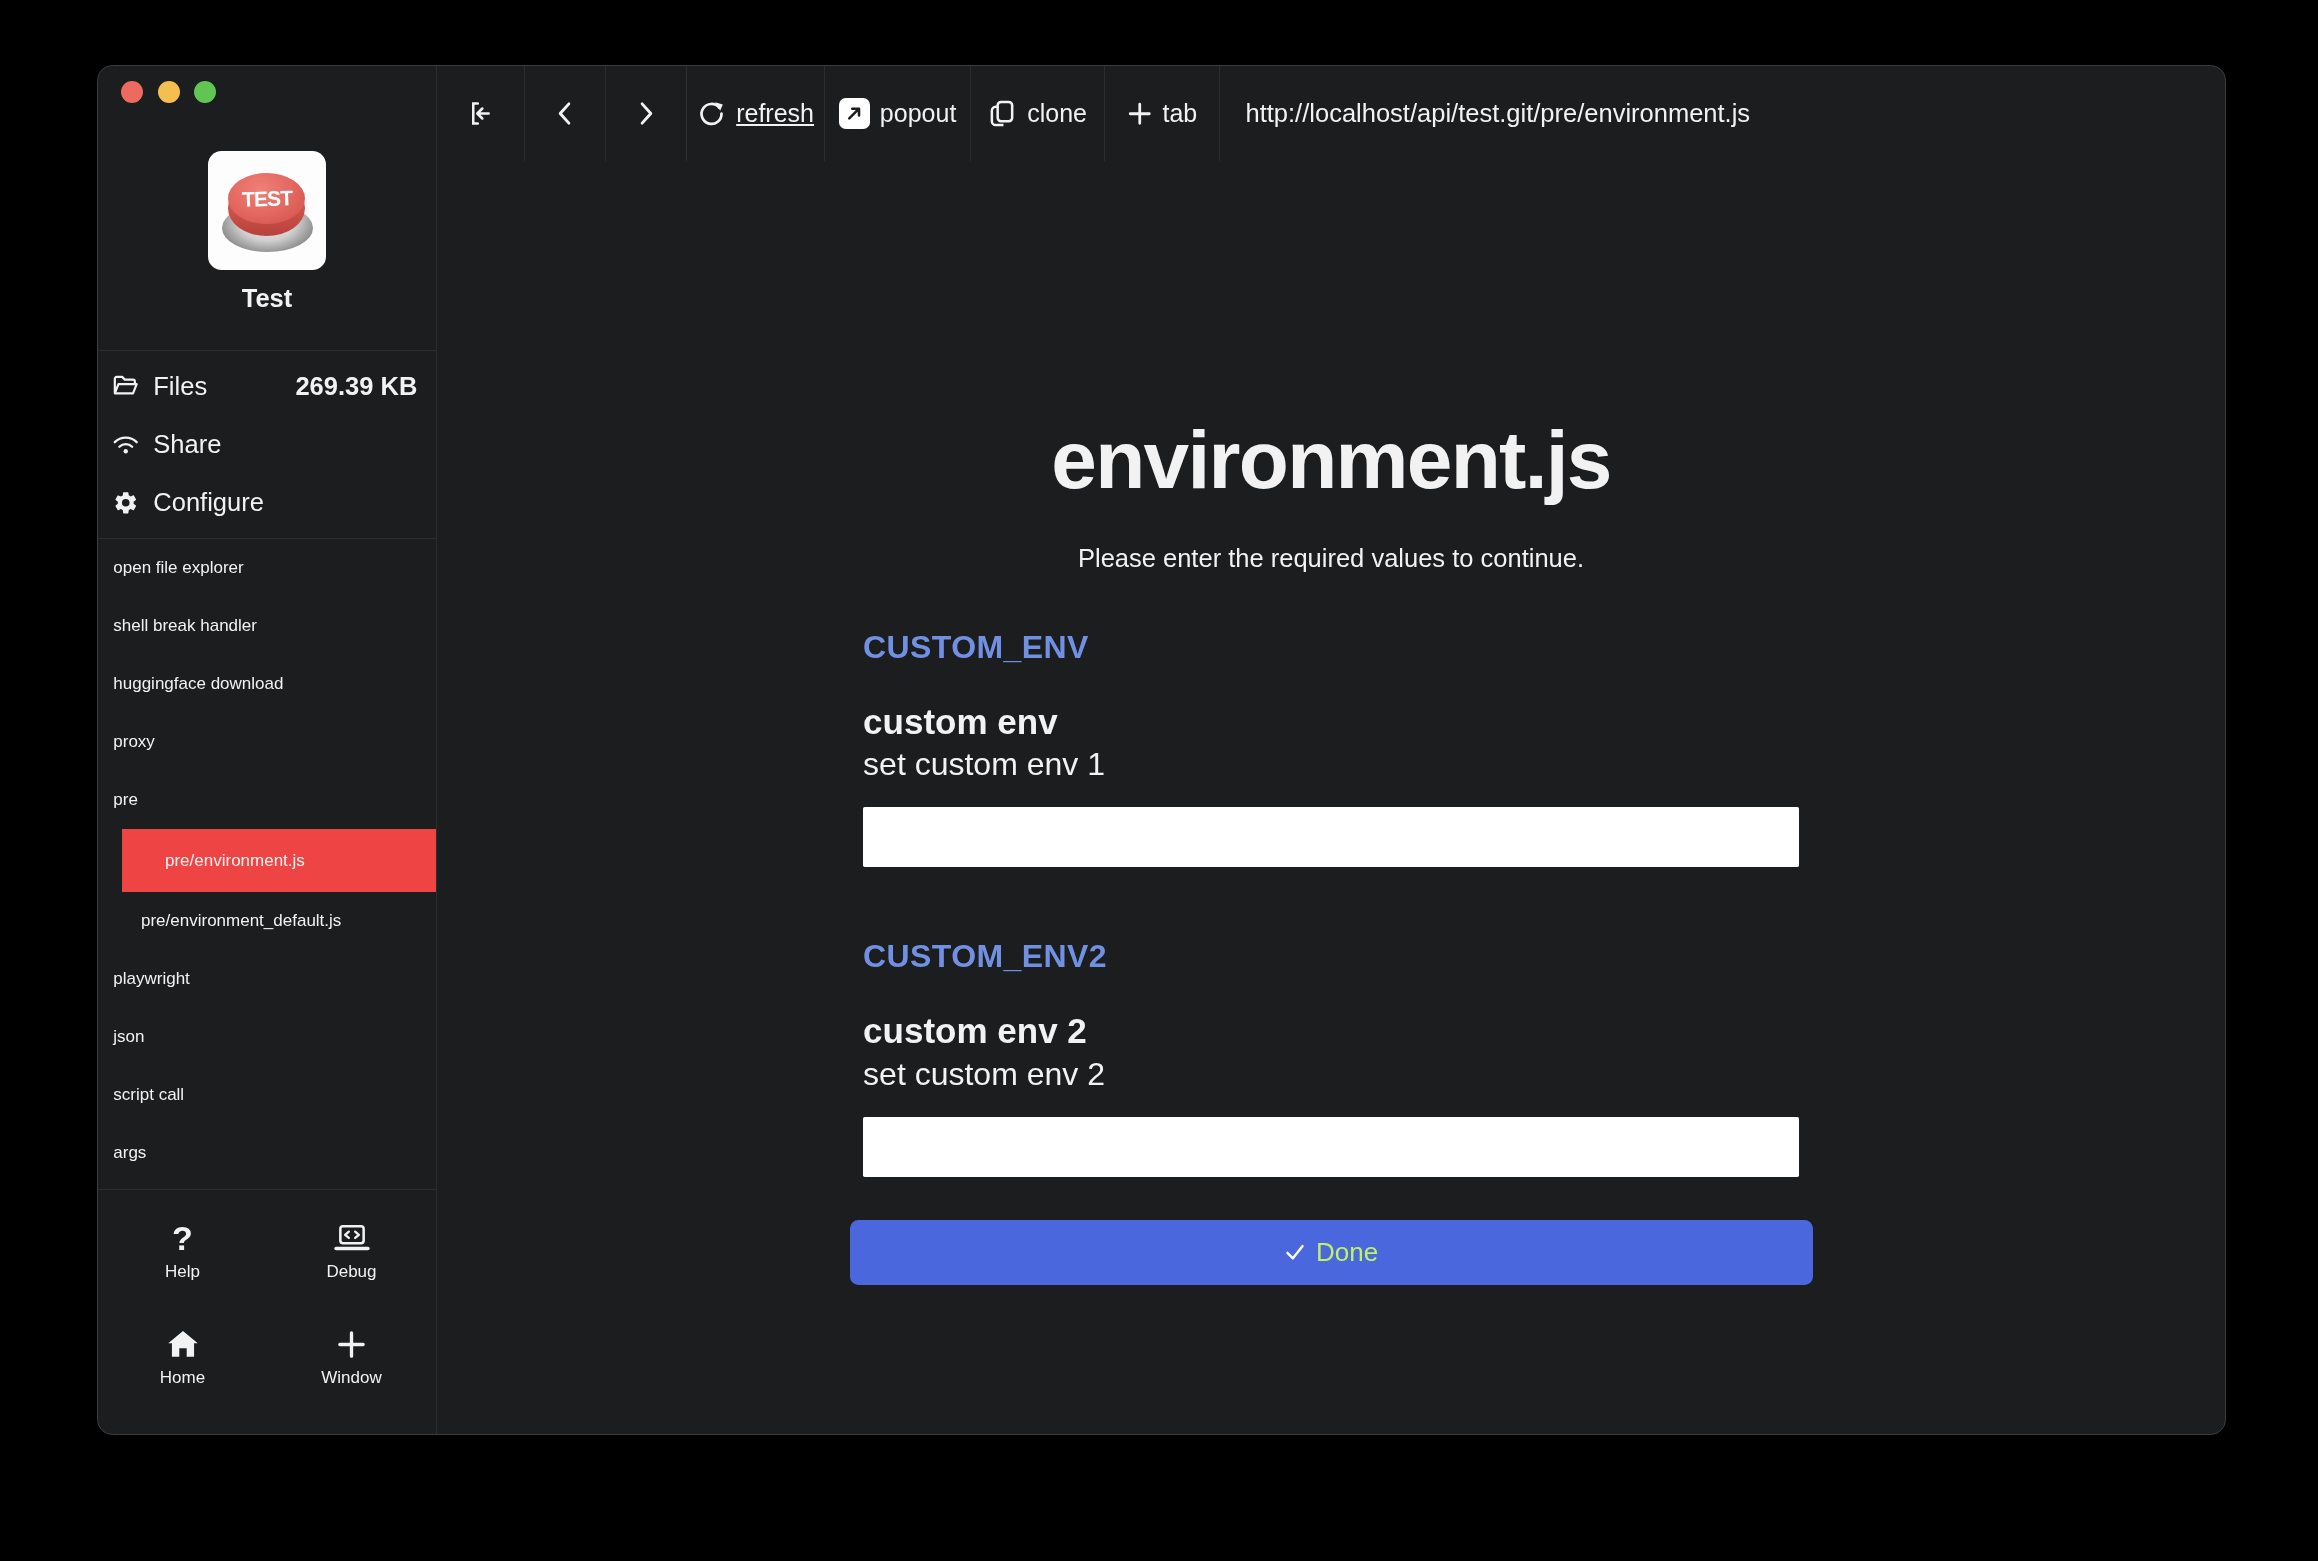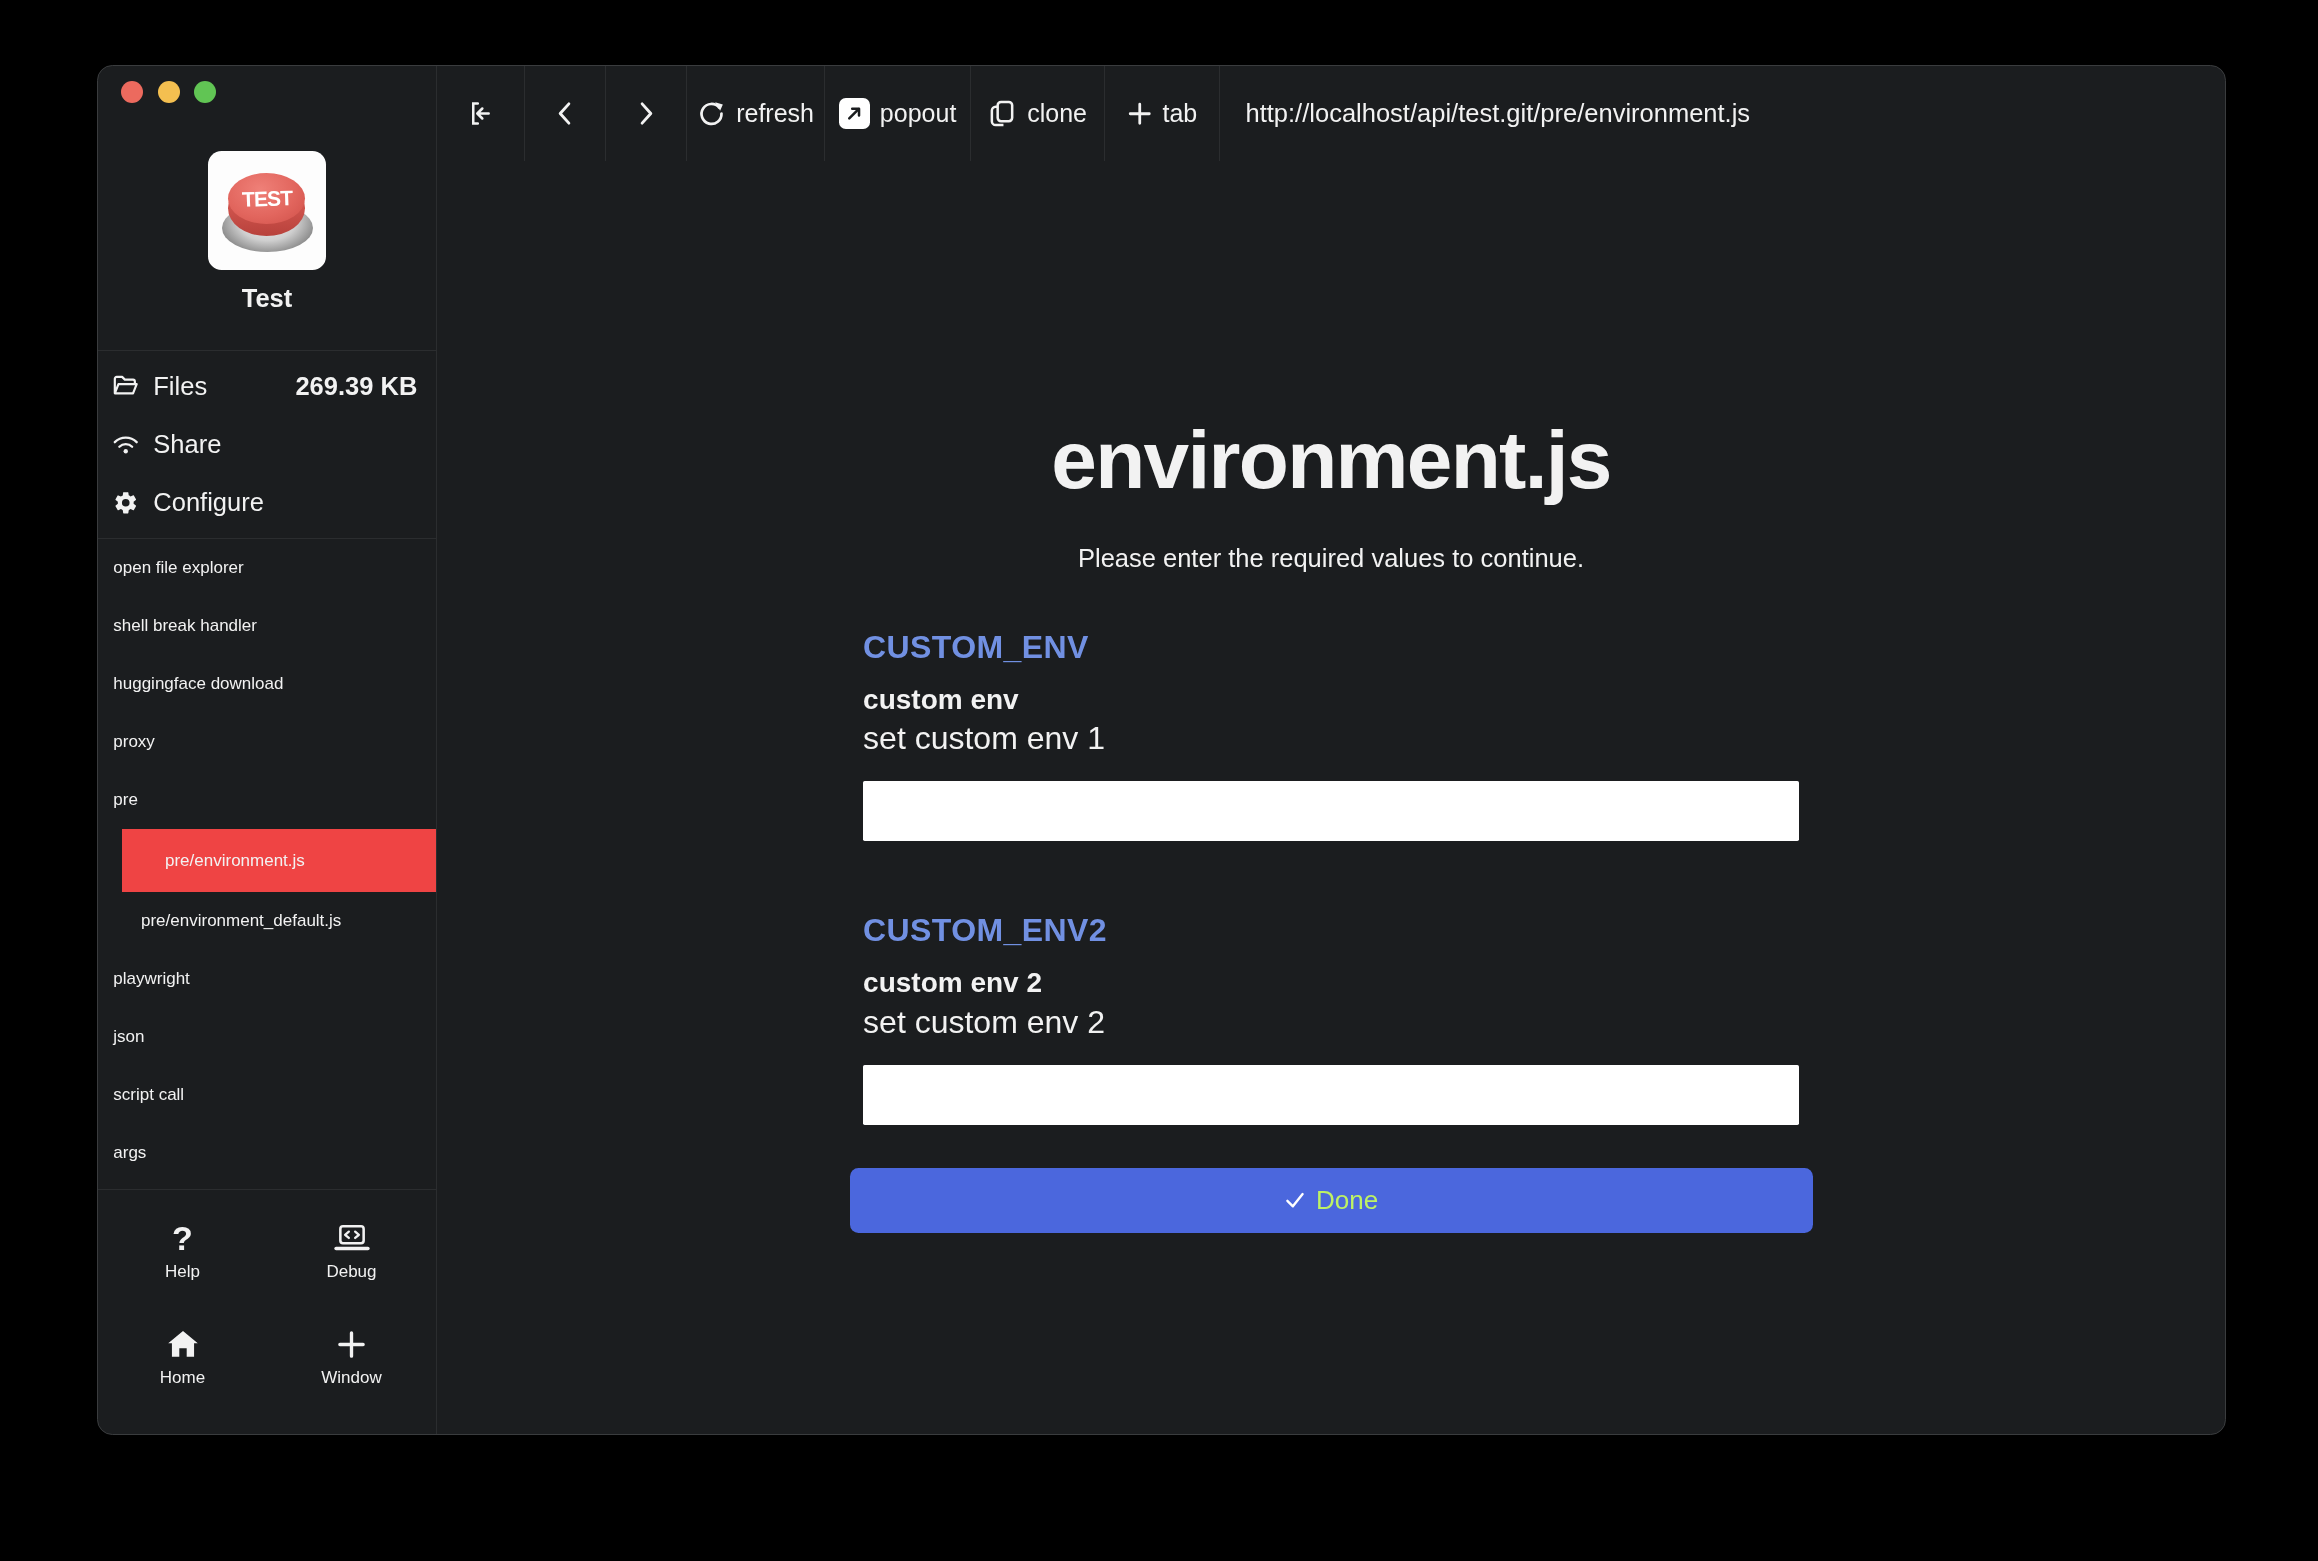--- a/index.html
+++ b/index.html
@@ -39,33 +39,33 @@
   .fcell { display:flex; flex-direction:column; align-items:center; justify-content:center; gap:6.8px; }
   .fcell .flabel { font-size:17px; }
   .ficon { height:34px; display:flex; align-items:center; justify-content:center; }
   .qmark { font-size:34px; font-weight:bold; line-height:34px; }
   
   .right { flex:1; display:flex; flex-direction:column; min-width:0; }
   .topbar { height:95px; flex:0 0 95px; display:flex; align-items:stretch; }
   .tcell { display:flex; align-items:center; justify-content:center; gap:10.2px; border-right:0.9px solid #2b2d2f; cursor:pointer; }
   .tcell .tl { font-size:25px; }
   .w-collapse{ width:88px; } .w-back{ width:81px; } .w-fwd{ width:81px; }
-  .w-refresh{ width:138px; } .w-popout{ width:146px; } .w-clone{ width:134px; } .w-tab{ width:115px; }
+  .w-refresh{ width:138px;text-decoration:underline; } .w-popout{ width:146px; } .w-clone{ width:134px; } .w-tab{ width:115px; }
   .urlbox { display:flex; align-items:center; margin-left:25.5px; font-size:25.5px; white-space:nowrap; }
   .popout-box { width:31px; height:31px; background:#fff; border-radius:6.8px; display:flex; align-items:center; justify-content:center; }
   
   .main { flex:1; overflow:hidden; }
   .title { margin-top:252px; text-align:center; font-size:82px; font-weight:800; letter-spacing:-1.7px; }
   .subtitle { margin-top:37px; text-align:center; font-size:25.5px; }
   .form-col { width:963px; margin:0 auto; }
   .group { padding:0 13.6px; }
   .group.g1 { margin-top:56px; }
   .group.g2 { margin-top:71px; }
   .env-name { color:#7190e2; font-size:32px; font-weight:bold; letter-spacing:0.4px; }
-  .env-label { margin-top:18px; font-size:28px; font-weight:bold; }
+  .env-label { margin-top:36px; font-size:35px; font-weight:bold; }
   .env-desc { margin-top:4.3px; font-size:32px; }
   .env-input { margin-top:24px; width:100%; height:60px; background:#fff; border:none; border-radius:1.7px;
     font-size:25.5px; padding:0 15.3px; color:#111; font-family:"Liberation Sans", sans-serif; outline:none; display:block; }
   .done-btn { margin-top:43px; width:100%; height:65px; background:#4b67dd; border:none; border-radius:8.5px;
     color:#bef264; font-size:26px; font-family:"Liberation Sans", sans-serif; display:flex; align-items:center;
     justify-content:center; gap:10.2px; cursor:pointer; }
   svg { display:block; }
 </style>
 </head>
 <body>

